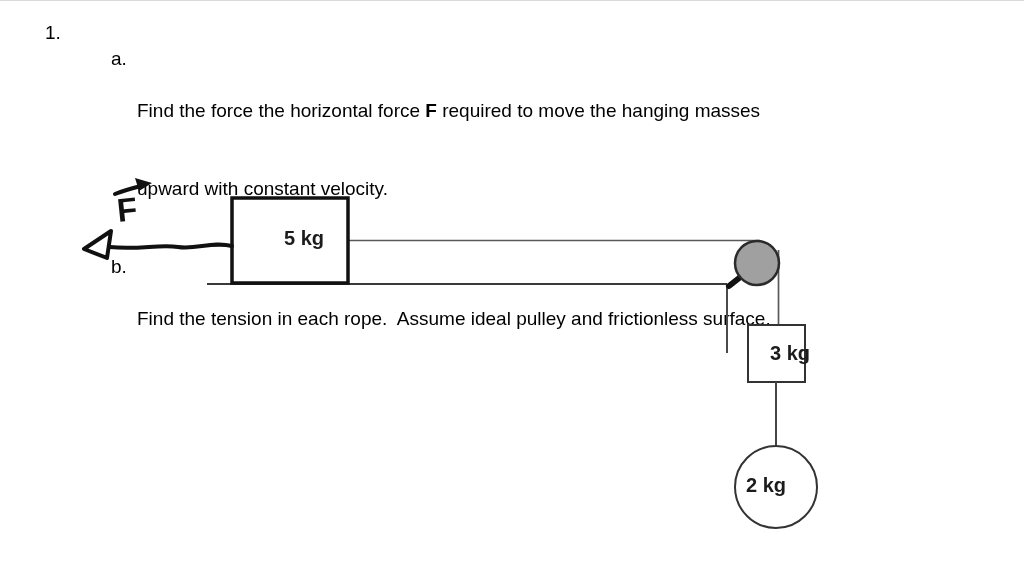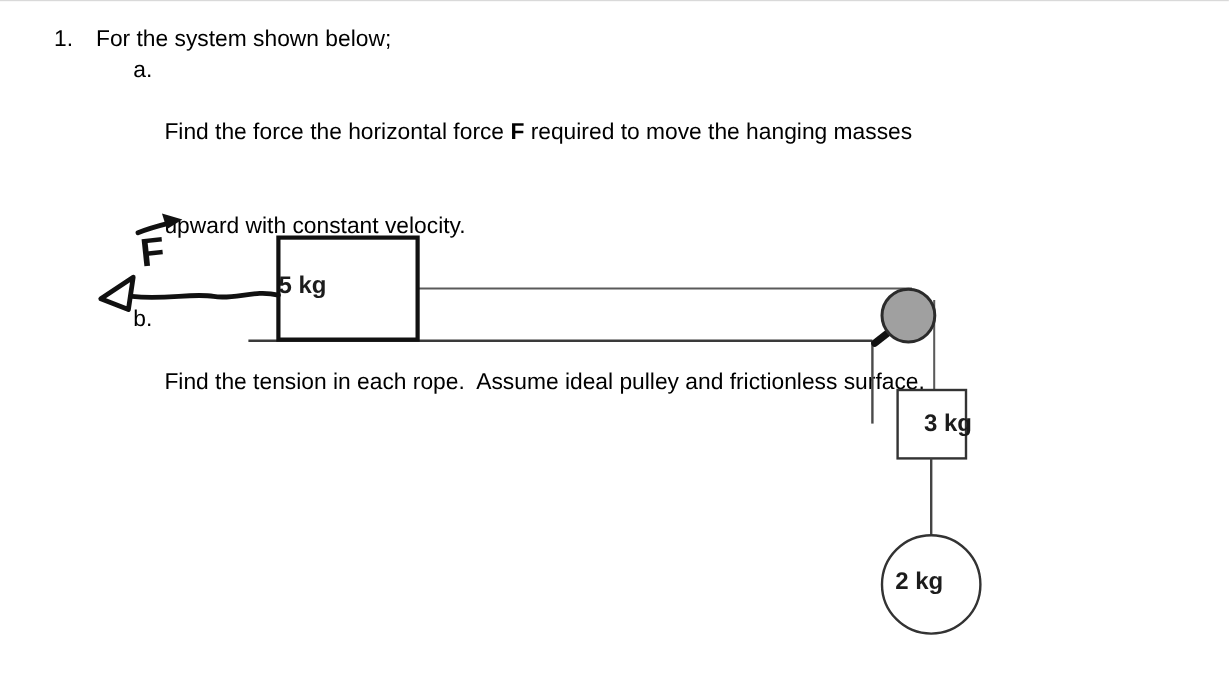--- a/index.html
+++ b/index.html
@@ -44,42 +44,41 @@
     position: absolute;
     top: 0; left: 0;
   }
   .mass-label {
     position: absolute;
     font-size: 20px;
     font-weight: bold;
     color: #1c1c1c;
     letter-spacing: 0px;
   }
-  .label-5kg { left: 232px; top: 227px; width: 92px; text-align: left; }
+  .label-5kg { left: 232px; top: 227px; width: 92px; text-align: right; }
   .label-3kg { left: 770px; top: 342px; }
   .label-2kg { left: 735px; top: 474px; width: 62px; text-align: center; }
   .force-label {
     position: absolute;
     left: 117px;
     top: 191px;
     font-size: 33px;
     font-weight: bold;
     color: #111;
     transform: rotate(-6deg);
   }
 </style>
 </head>
 <body>
 
 <div class="top-edge"></div>
 
 <div class="problem">
   <div class="prob-head">
     <span class="prob-num">1.</span>
-    <span>For the system shown below;</span>
   </div>
 
   <div class="part-row">
     <span class="part-marker">a.</span>
     <div class="part-lines">
       <div><span>Find the force the horizontal force </span><span class="bold-f">F</span><span> required to move the hanging masses</span></div>
       <div>upward with constant velocity.</div>
     </div>
   </div>
 

